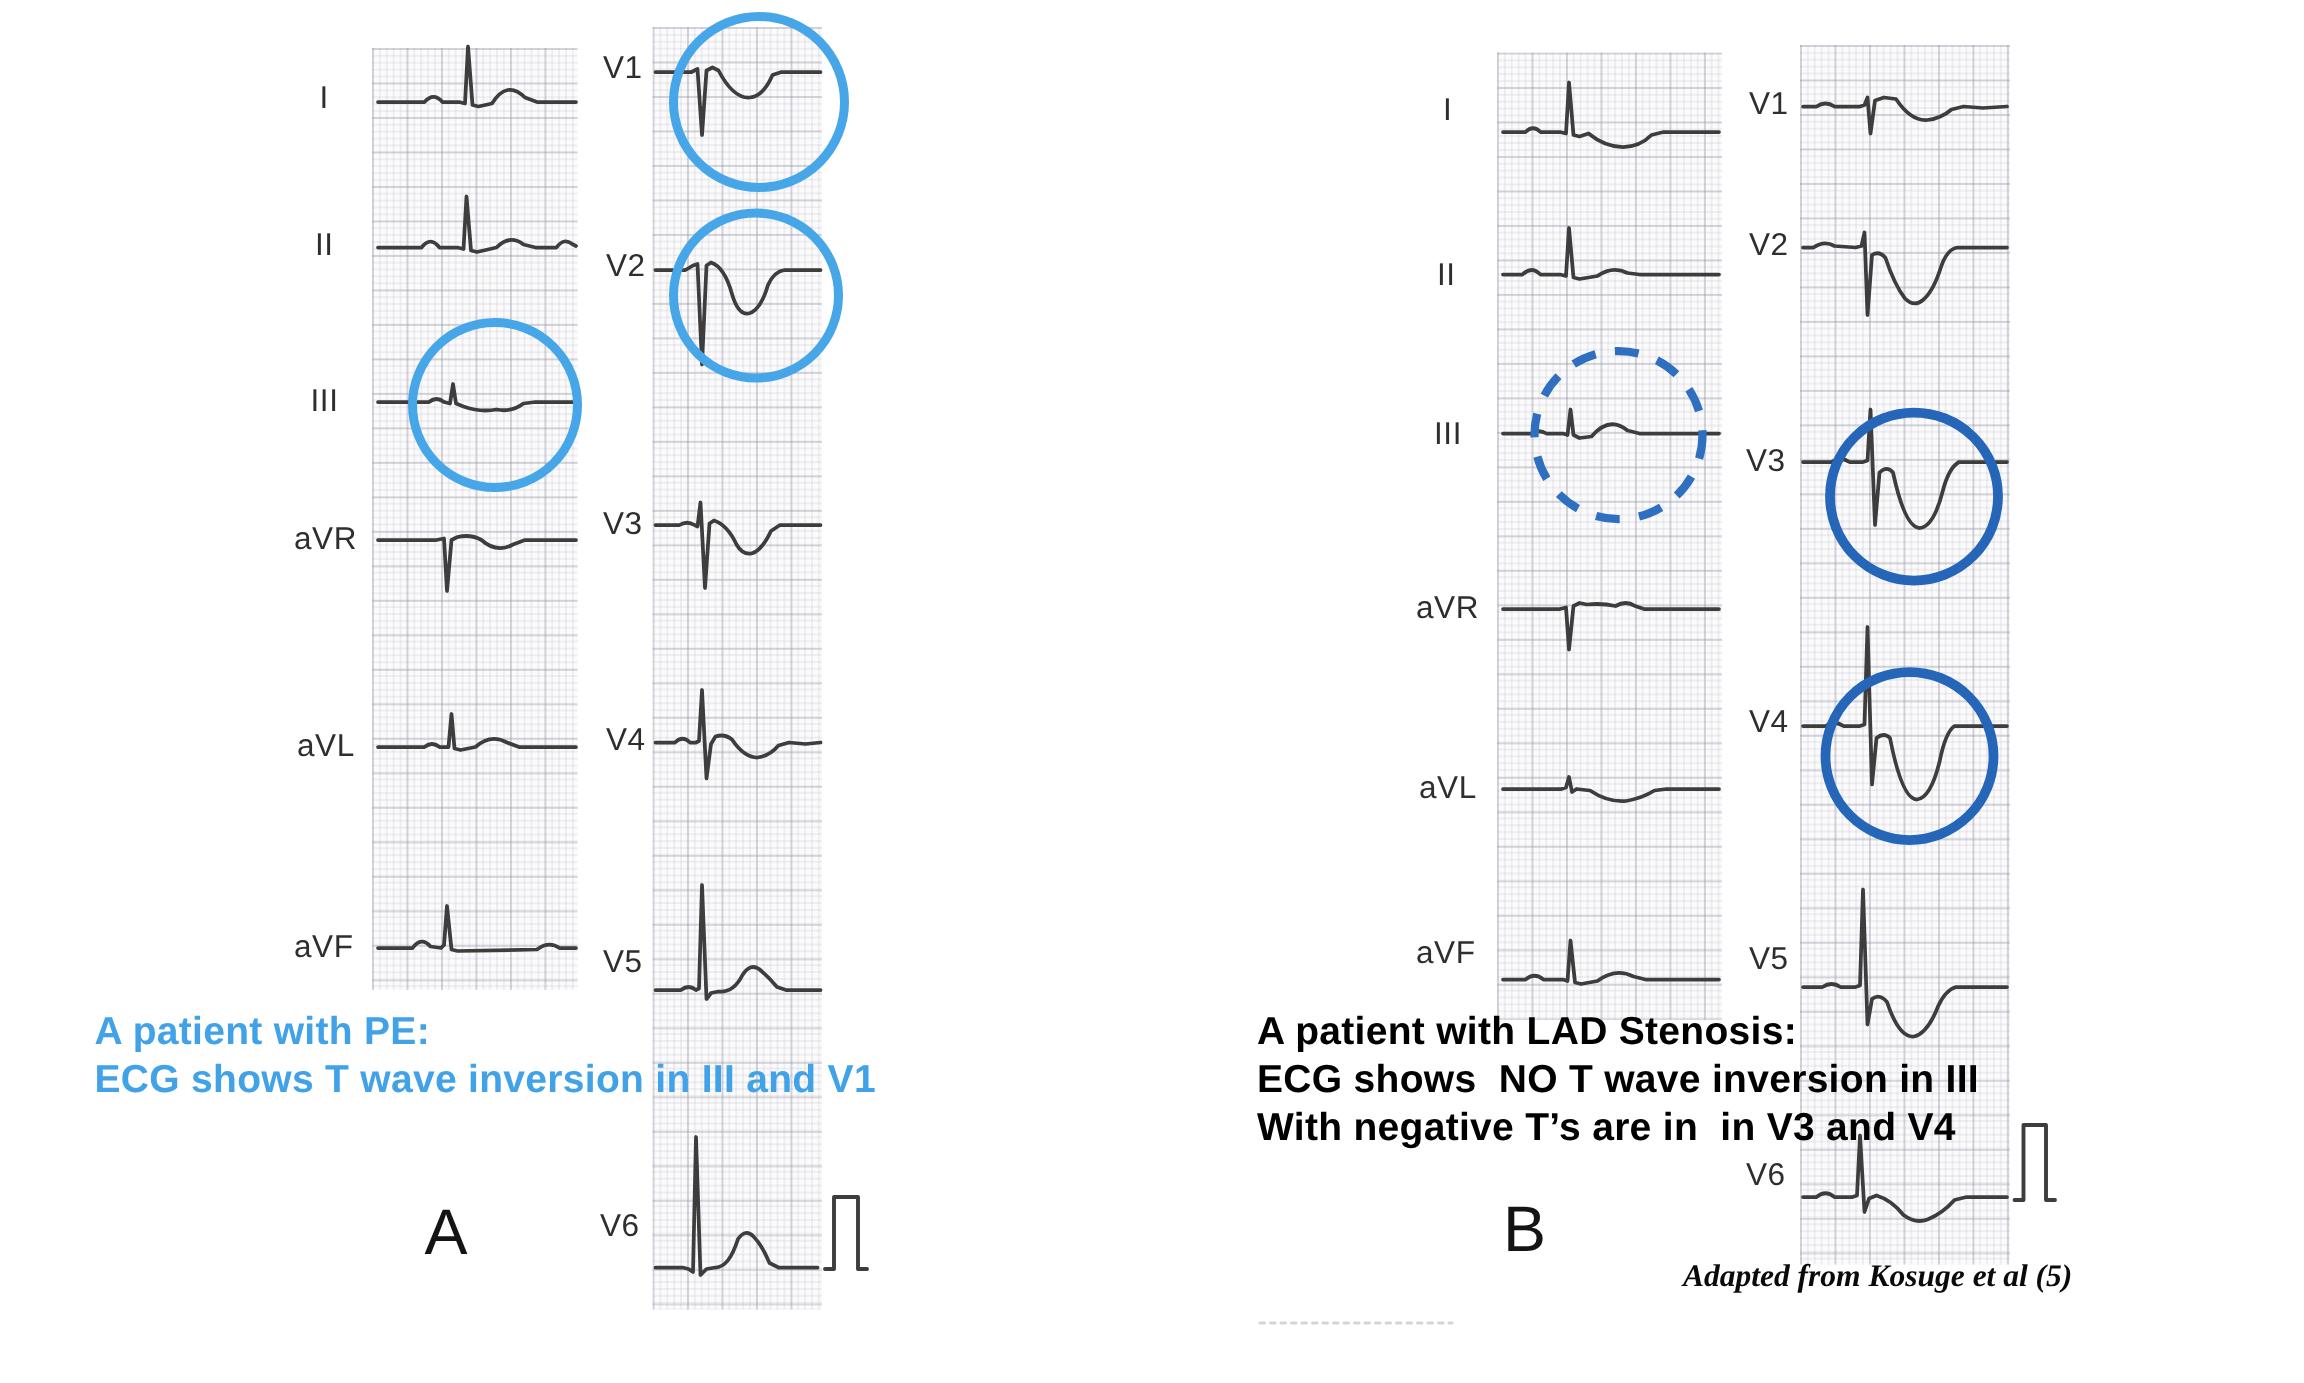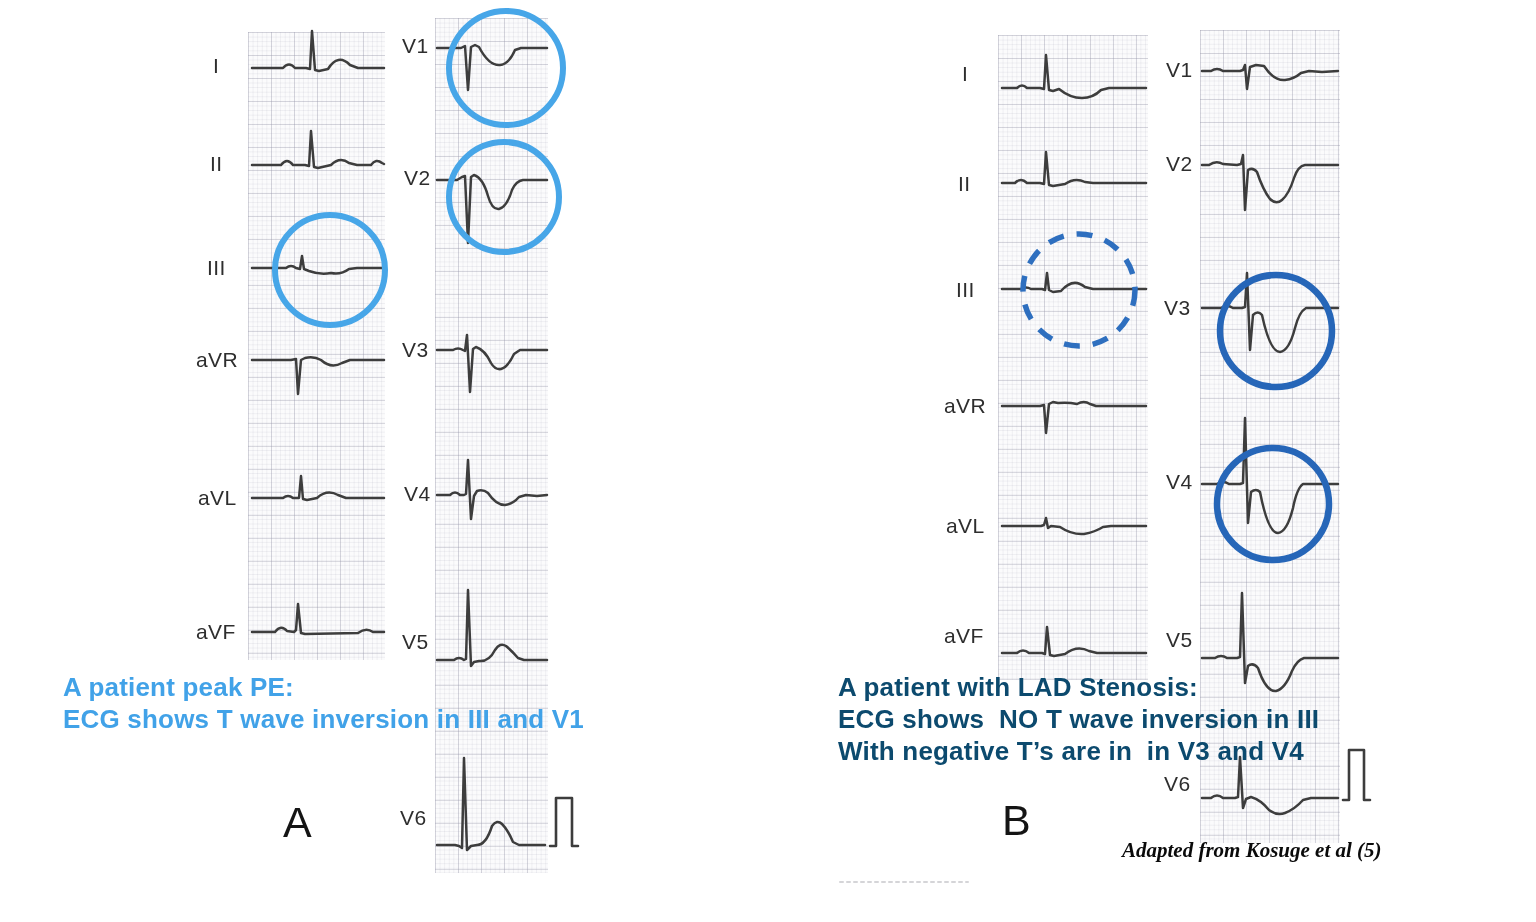--- a/index.html
+++ b/index.html
@@ -88,25 +88,25 @@
       <span class="lead-label" style="left: 944px; top: 624px;">aVF</span>
       <span class="lead-label" style="left: 1166px; top: 58px;">V1</span>
       <span class="lead-label" style="left: 1166px; top: 152px;">V2</span>
       <span class="lead-label" style="left: 1164px; top: 296px;">V3</span>
       <span class="lead-label" style="left: 1166px; top: 470px;">V4</span>
       <span class="lead-label" style="left: 1166px; top: 628px;">V5</span>
       <span class="lead-label" style="left: 1164px; top: 772px;">V6</span>
     </div>
 
   <div class="caption caption-a" style="color: rgb(65, 162, 232);">
-    <div class="cap-line">A patient peak PE:</div>
+    <div class="cap-line">A patient with PE:</div>
     <div class="cap-line">ECG shows T wave inversion in III and V1</div>
   </div>
 
-  <div class="caption caption-b" style="color: #0c4a6e;">
+  <div class="caption caption-b" style="color: #000000;">
     <div class="cap-line">A patient with LAD Stenosis:</div>
     <div class="cap-line">ECG shows  NO T wave inversion in III</div>
     <div class="cap-line">With negative T’s are in  in V3 and V4</div>
   </div>
 
   <div class="panel-label label-a">A</div>
   <div class="panel-label label-b">B</div>
 
   <div class="attribution">Adapted from Kosuge et al (5)</div>
 </div>

